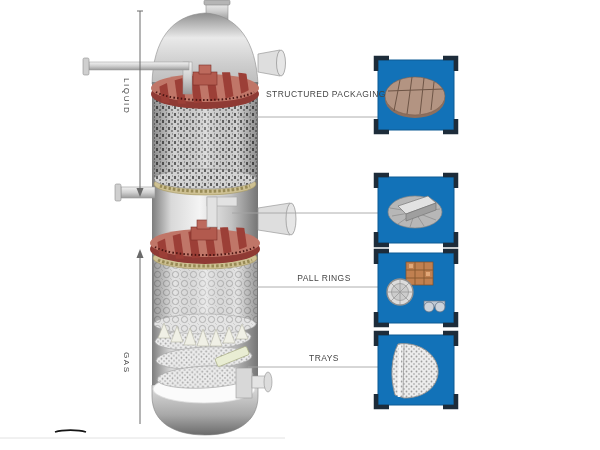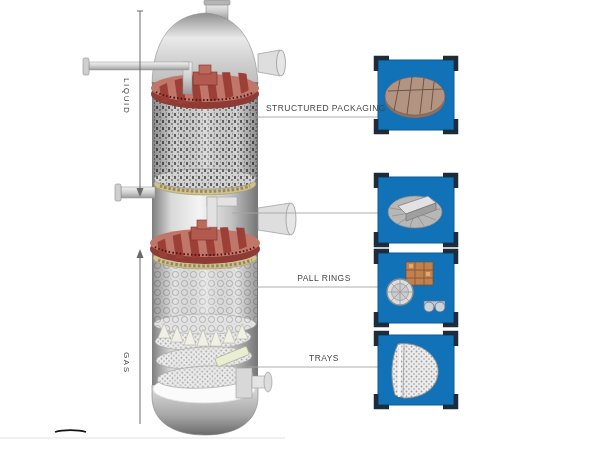--- a/index.html
+++ b/index.html
@@ -299,20 +299,20 @@
       <path d="M398,344 C420,341 440,356 438,374 C436,390 421,398 404,398 L395,395 C390,378 391,358 398,344 Z" fill="url(#trayHoles)" stroke="#8f8f8f" stroke-width=".9"></path>
       <line x1="400" y1="345" x2="399" y2="397" stroke="#f5f5f5" stroke-width="2.5"></line>
       <line x1="404" y1="345" x2="403" y2="397" stroke="#8f8f8f" stroke-width=".7"></line>
     </g>
   </g>
 
   <path d="M55,432 C63,429.5 78,429.5 86,432" fill="none" stroke="#151515" stroke-width="1.8"></path>
   <line x1="0" y1="438" x2="285" y2="438" stroke="#e2e2e2" stroke-width="1"></line>
 </svg>
 
-<div class="label" style="left:266px;top:103px;width:112px;text-align:right;">STRUCTURED PACKAGING</div>
+<div class="label" style="left:266px;top:89px;width:112px;text-align:right;">STRUCTURED PACKAGING</div>
 <div class="label" style="left:270px;top:273px;width:108px;">PALL RINGS</div>
 <div class="label" style="left:270px;top:353px;width:108px;">TRAYS</div>
 
 <div class="vlabel" style="left:131px;top:78px;">LIQUID</div>
 <div class="vlabel" style="left:131px;top:352px;">GAS</div>
 
 </div>
 
 </body></html>

